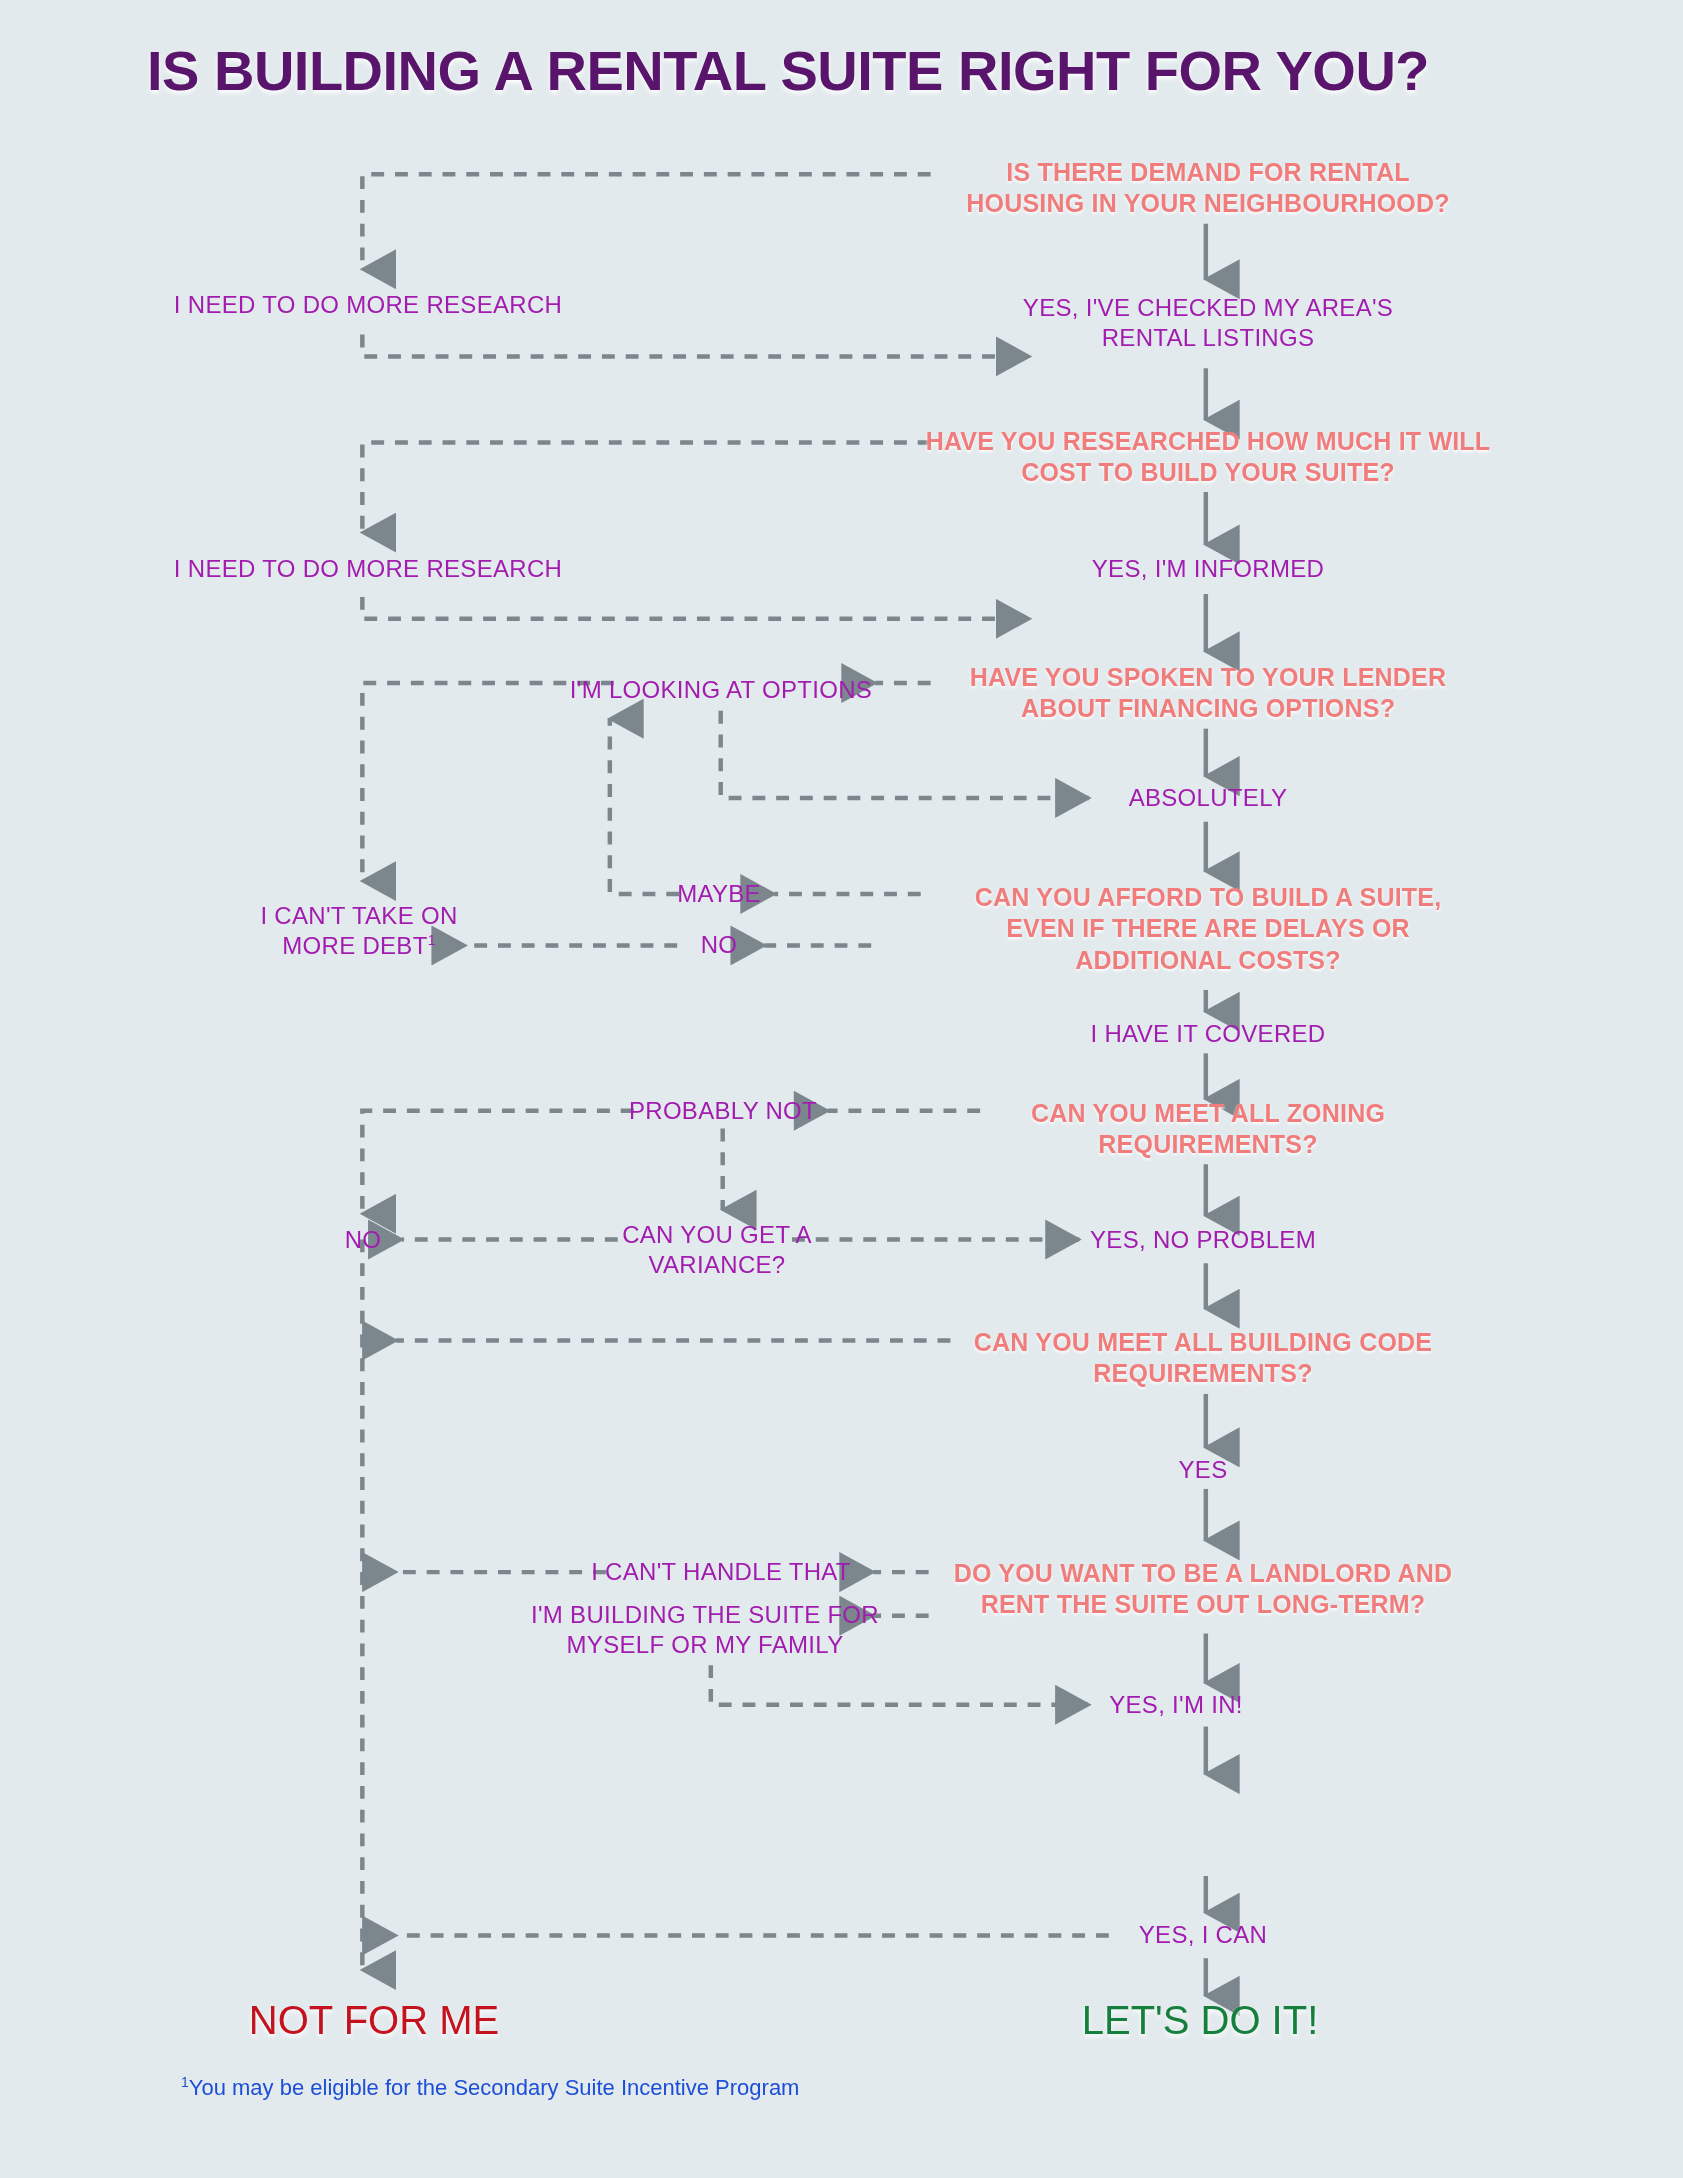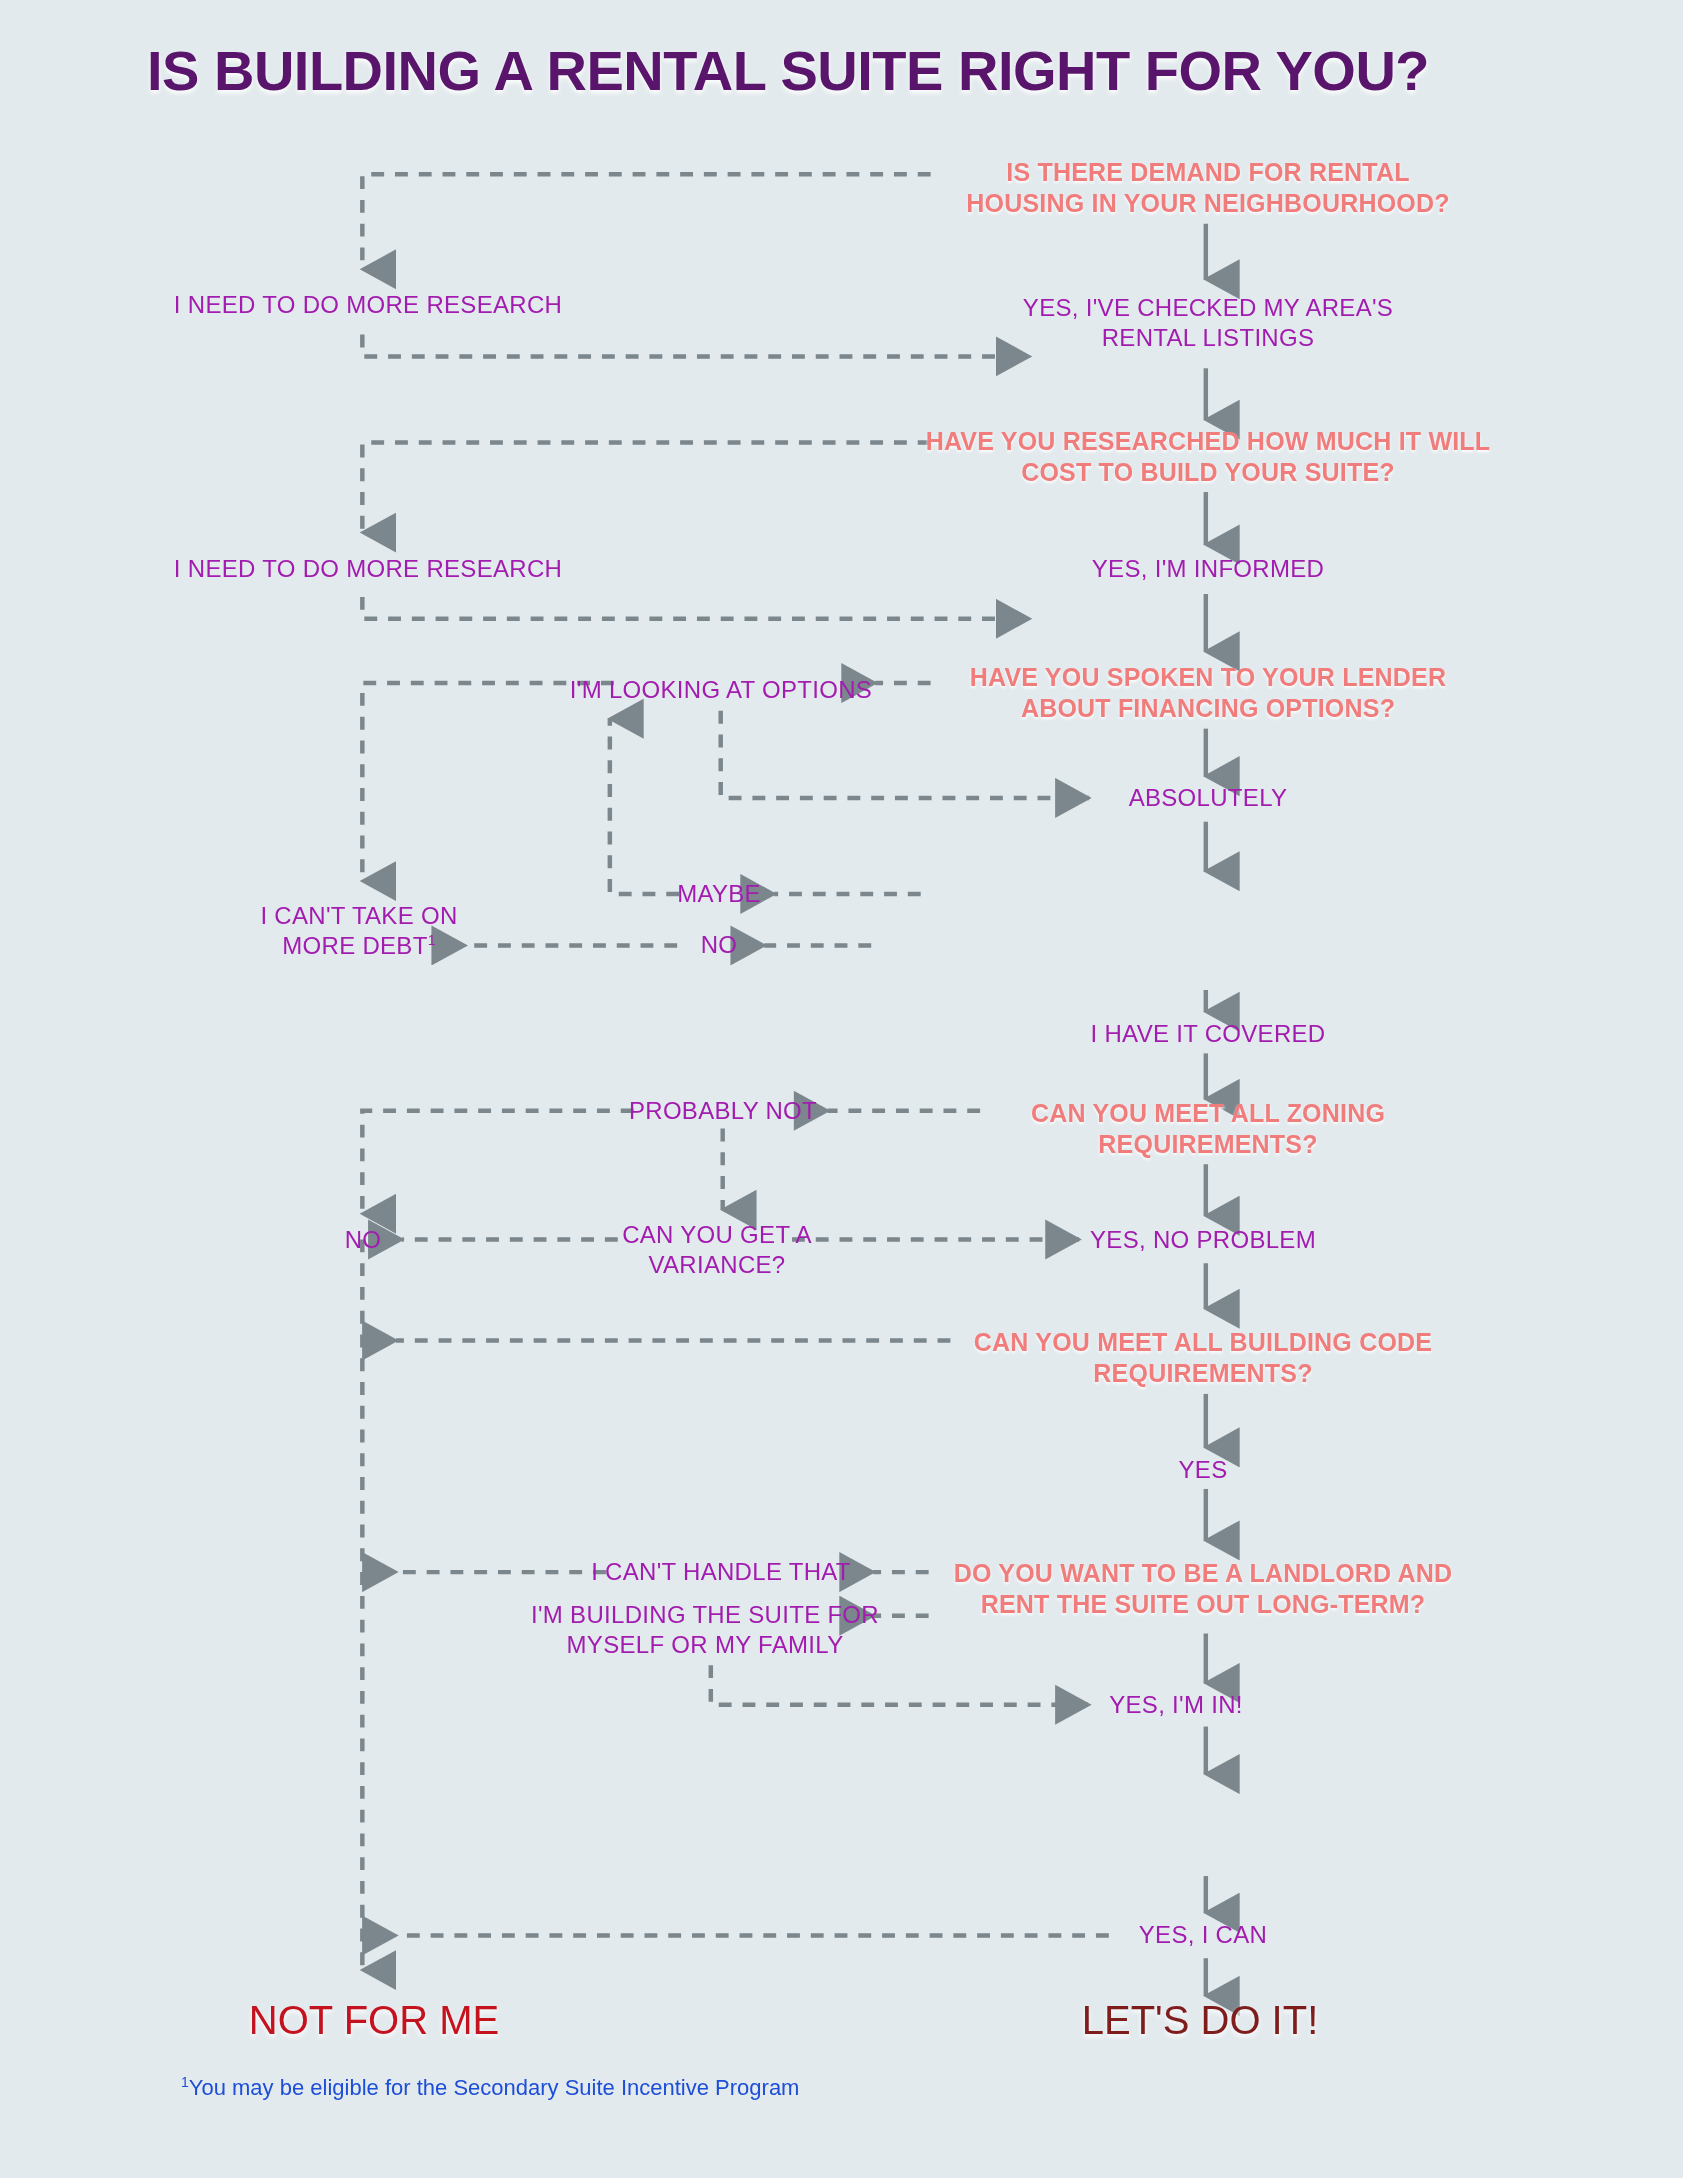--- a/index.html
+++ b/index.html
@@ -58,21 +58,21 @@
     text-shadow: 0 3px 4px rgba(255,255,255,0.9);
   }
   .outcome {
     position: absolute;
     font-size: 40px;
     font-weight: normal;
     transform: translate(-50%, -50%);
     text-shadow: 0 3px 4px rgba(255,255,255,0.9);
   }
   #outcome-no { color: #c4121f; }
-  #outcome-yes { color: #7f1d1d; }
+  #outcome-yes { color: #15803d; }
   #footnote {
     position: absolute;
     left: 181px;
     top: 2074px;
     font-size: 22px;
     color: #1d4ed8;
   }
   #footnote sup { font-size: 14px; }
 </style>
 </head>
@@ -179,20 +179,23 @@
 
   <div class="node q" style="left:1208px; top:188px; width:554px;">IS THERE DEMAND FOR RENTAL
 HOUSING IN YOUR NEIGHBOURHOOD?</div>
 
   <div class="node q" style="left:1208px; top:693px; width:554px;">HAVE YOU SPOKEN TO YOUR LENDER
 ABOUT FINANCING OPTIONS?</div>
 
   <div class="node q" style="left:1208px; top:457px; width:614px;">HAVE YOU RESEARCHED HOW MUCH IT WILL
 COST TO BUILD YOUR SUITE?</div>
 
+  <div class="node q" style="left:1208px; top:929px; width:535px;">CAN YOU AFFORD TO BUILD A SUITE,
+EVEN IF THERE ARE DELAYS OR
+ADDITIONAL COSTS?</div>
 
   <div class="node q" style="left:1208px; top:1129px; width:475px;">CAN YOU MEET ALL ZONING
 REQUIREMENTS?</div>
 
   <div class="node q" style="left:1203px; top:1358px; width:554px;">CAN YOU MEET ALL BUILDING CODE
 REQUIREMENTS?</div>
 
   <div class="node q" style="left:1203px; top:1589px; width:574px;">DO YOU WANT TO BE A LANDLORD AND
 RENT THE SUITE OUT LONG-TERM?</div>
 

